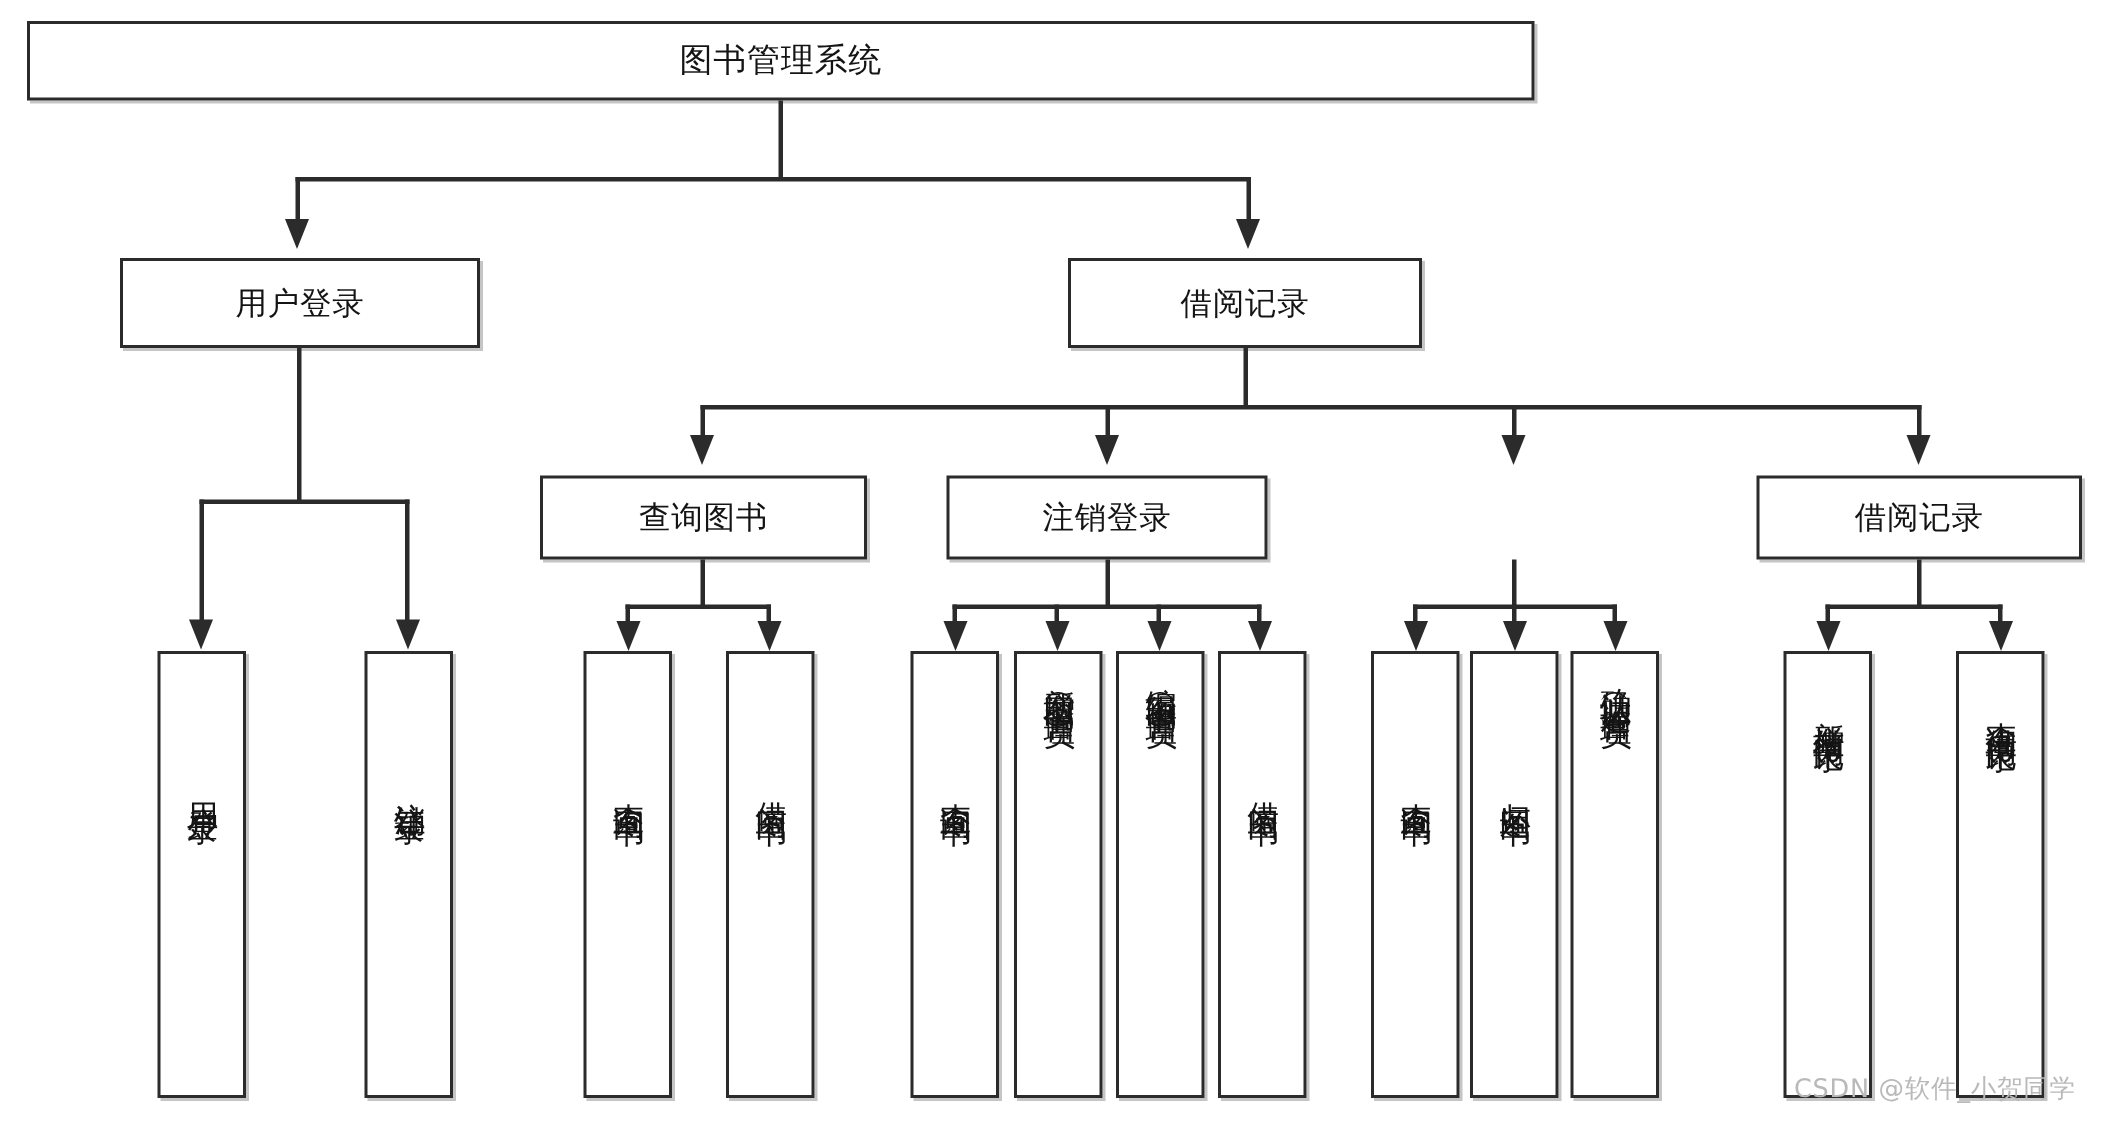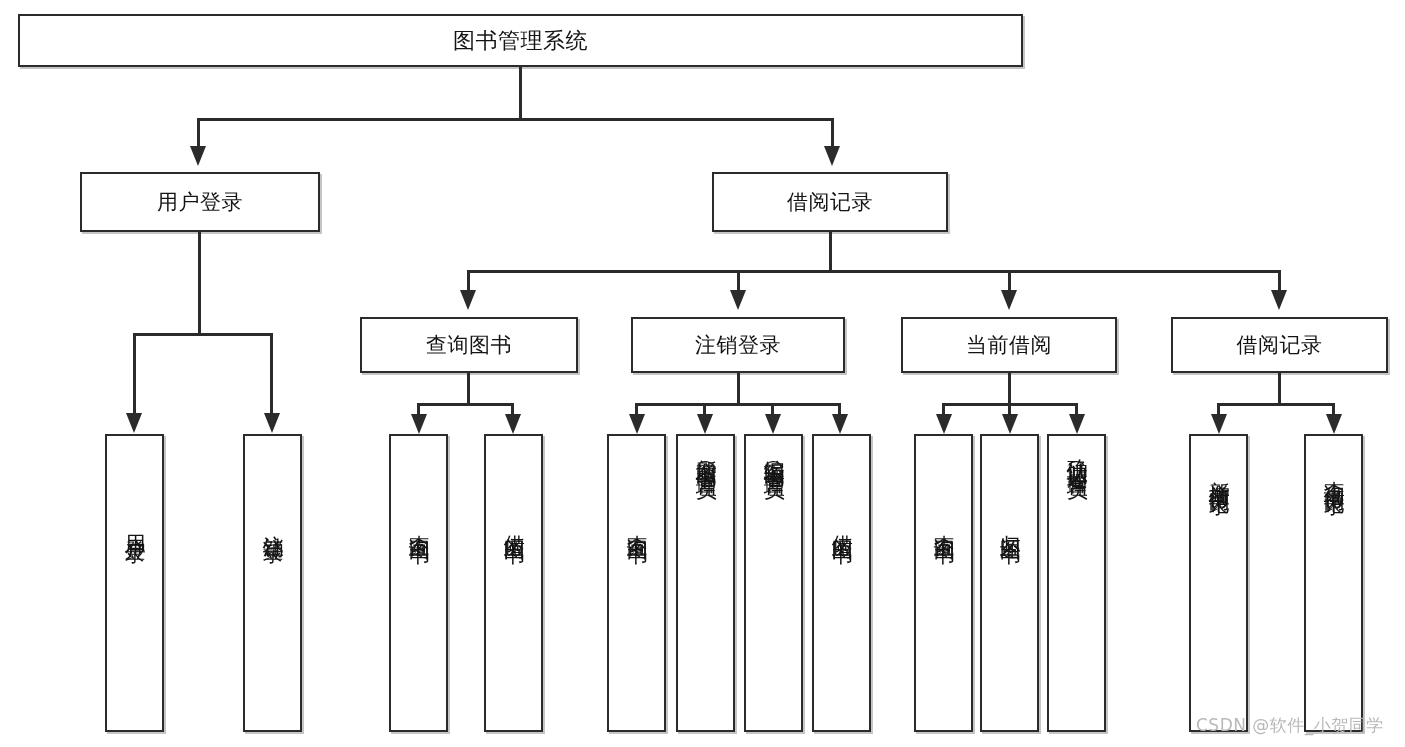--- a/index.html
+++ b/index.html
@@ -120,23 +120,20 @@
 
   <div class="ln v" style="left:1278px;top:270px;width:3px;height:22px;"></div>
   <div class="arrow" style="left:1271px;top:290px;"></div>
 
   <div class="node" style="left:360px;top:317px;width:218px;height:56px;">
     <span class="label">查询图书</span>
   </div>
   <div class="node" style="left:631px;top:317px;width:214px;height:56px;">
     <span class="label">注销登录</span>
   </div>
-  <div class="node" style="left:901px;top:317px;width:216px;height:56px;">
-    <span class="label">当前借阅</span>
-  </div>
   <div class="node" style="left:1171px;top:317px;width:217px;height:56px;align-items:center;">
     <span class="label">借阅记录</span>
   </div>
 
   <div class="ln v" style="left:467px;top:373px;width:3px;height:32px;"></div>
   <div class="ln h" style="left:417px;top:403px;width:97px;height:3px;"></div>
   <div class="ln v" style="left:417px;top:403px;width:3px;height:14px;"></div>
   <div class="arrow" style="left:411px;top:414px;"></div>
   <div class="ln v" style="left:511px;top:403px;width:3px;height:14px;"></div>
   <div class="arrow" style="left:505px;top:414px;"></div>

